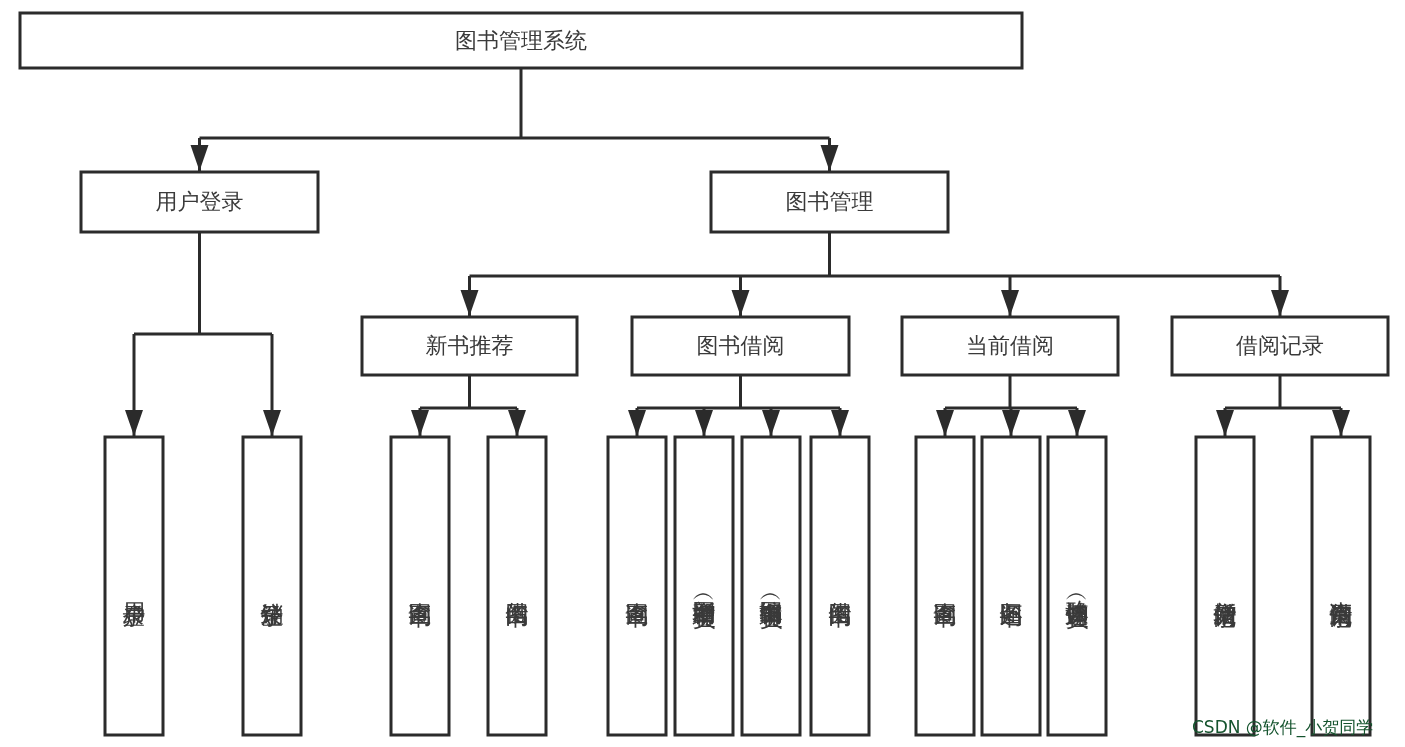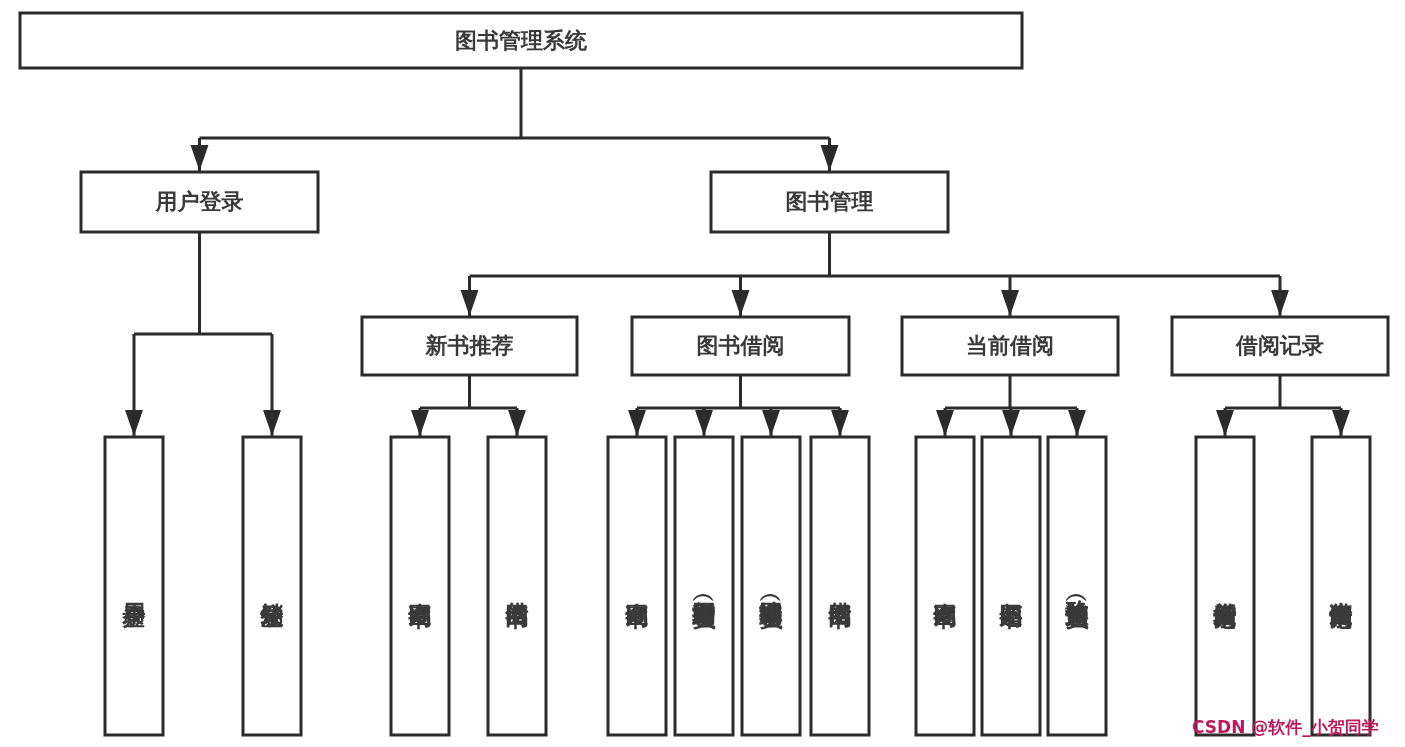--- a/index.html
+++ b/index.html
@@ -11,21 +11,20 @@
     width: 1405px;
     height: 747px;
     font-family: "DejaVu Sans", "Liberation Sans", sans-serif;
     overflow: hidden;
   }
   #diagram-root {
     position: relative;
     width: 1405px;
     height: 747px;
     background: #ffffff;
-    font-weight: bold;
   }
   svg.diagram {
     position: absolute;
     left: 0;
     top: 0;
     width: 1405px;
     height: 747px;
   }
   .node-box {
     fill: #ffffff;
@@ -61,21 +60,21 @@
     display: flex;
     align-items: center;
     justify-content: center;
     white-space: nowrap;
     pointer-events: none;
   }
   .watermark {
     position: absolute;
     font-family: "DejaVu Sans", "Liberation Sans", sans-serif;
     font-size: 17px;
-    color: #be185d;
+    color: #14532d;
     white-space: nowrap;
   }
 </style>
 </head>
 <body>
 
 <div id="diagram-root">
 
   <svg class="diagram" viewBox="0 0 1405 747">
     <g id="edges-layer">

